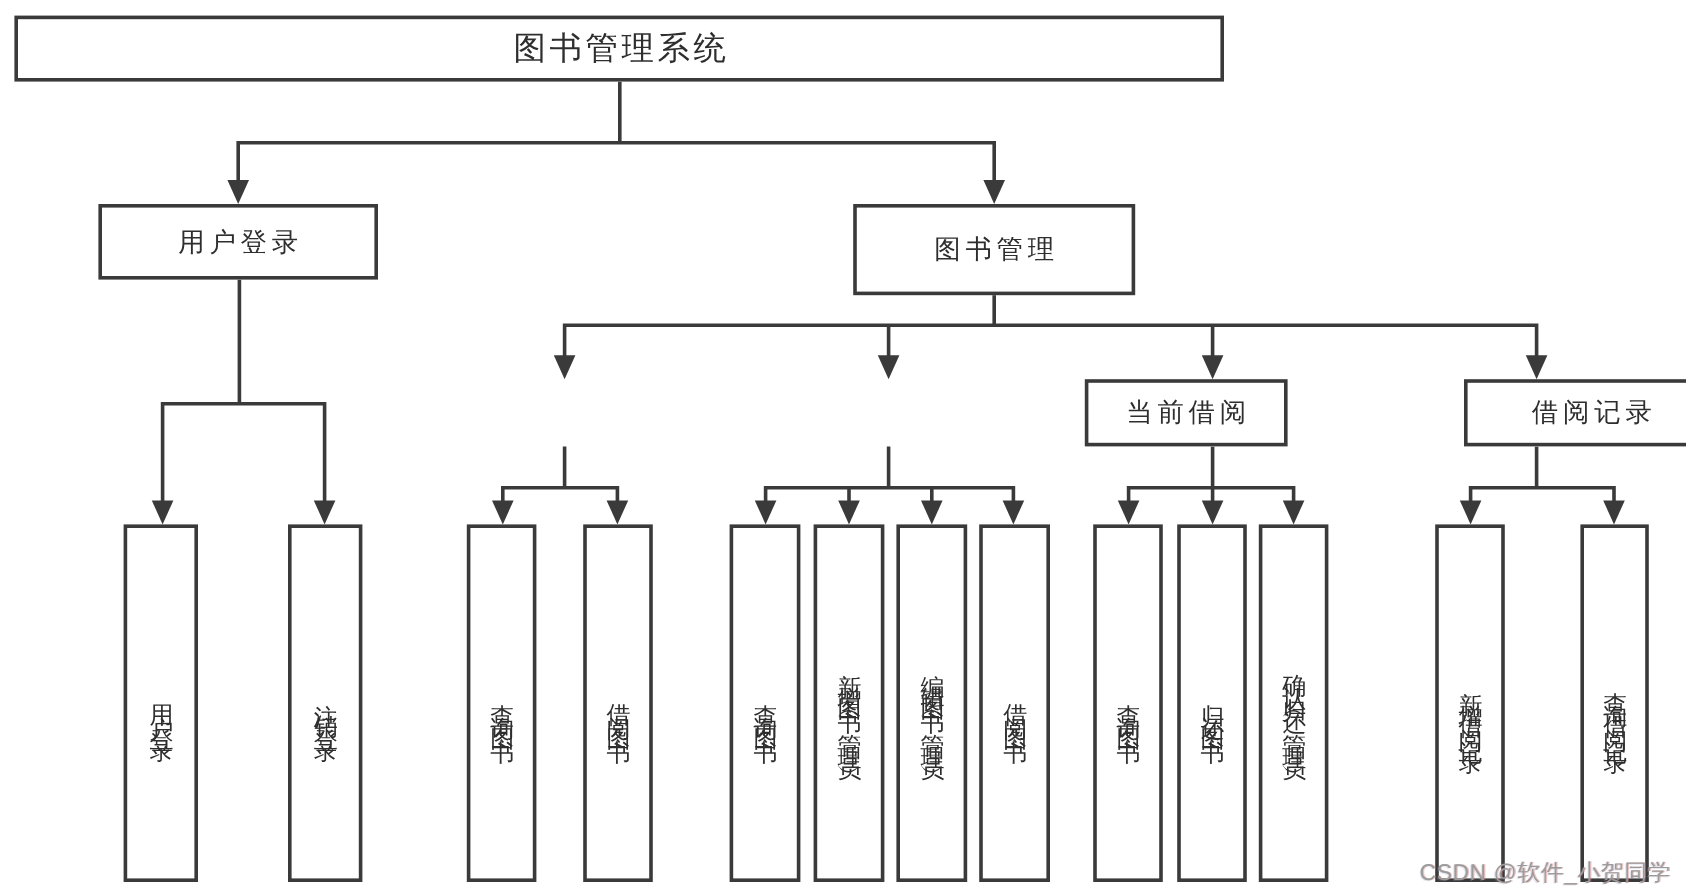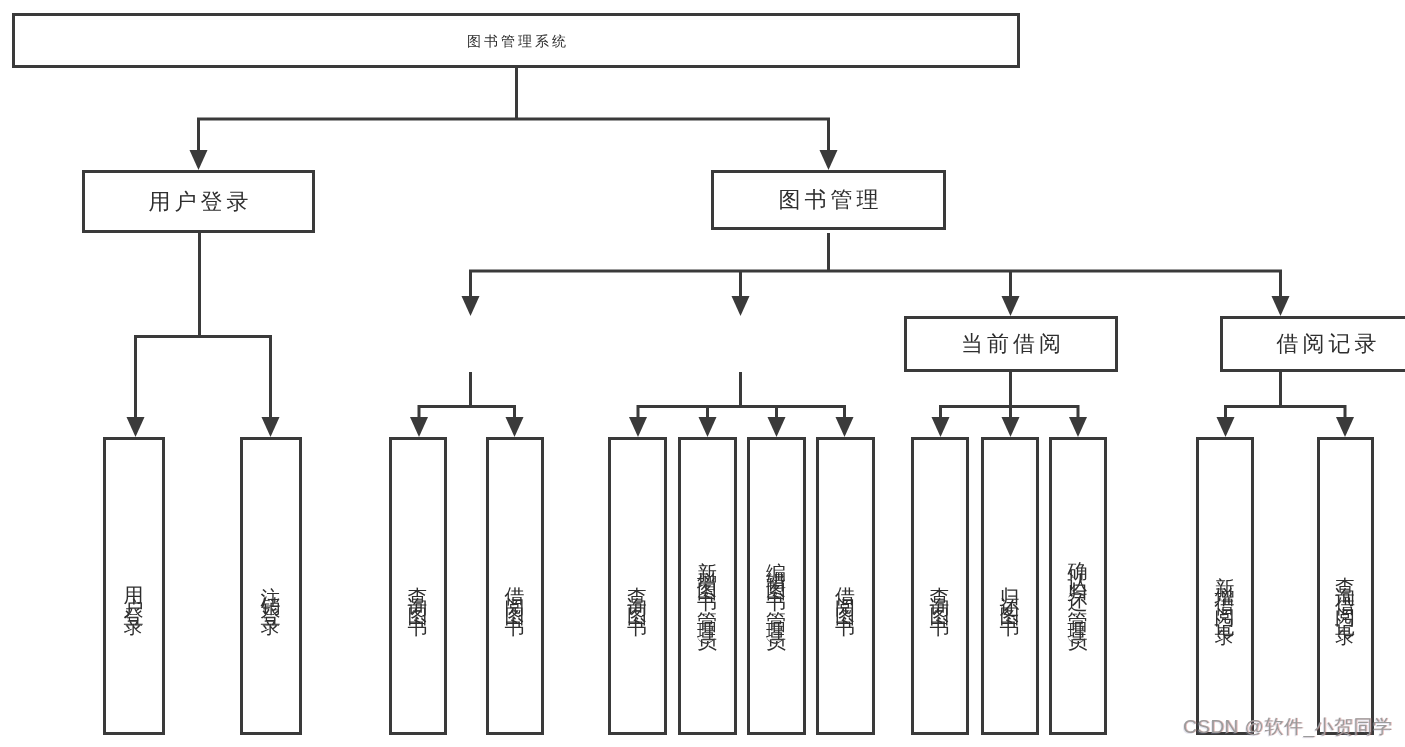--- a/index.html
+++ b/index.html
@@ -22,21 +22,21 @@
     z-index:2;
   }
   .h-label{
     font-size:22px;
     letter-spacing:4px;
     color:#2e2e2e;
     white-space:nowrap;
     line-height:1;
     text-indent:4px; 
   }
-  .root-label{font-size:14px;letter-spacing:3px;}
+  .root-label{font-size:27px;letter-spacing:3px;}
   .v-label{
     writing-mode:vertical-rl;
     text-orientation:mixed;
     font-size:20px;
     letter-spacing:10px;
     line-height:1;
     color:#2e2e2e;
     padding-top:10px; 
   }
   .leaf{top:437px;height:298px;}
@@ -89,25 +89,25 @@
     </g>
   </svg>
 
   <div class="box" style="left:12px;top:13px;width:1008px;height:55px">
     <span class="h-label root-label">图书管理系统</span>
   </div>
 
   <div class="box" style="left:82px;top:170px;width:233px;height:63px">
     <span class="h-label">用户登录</span>
   </div>
-  <div class="box" style="left:711px;top:170px;width:235px;height:60px">
+  <div class="box" style="left:711px;top:170px;width:235px;height:76px">
     <span class="h-label">图书管理</span>
   </div>
 
-  <div class="box" style="left:904px;top:316px;width:214px;height:56px">
+  <div class="box" style="left:904px;top:316px;width:169px;height:56px">
     <span class="h-label">当前借阅</span>
   </div>
   <div class="box" style="left:1220px;top:316px;width:213px;height:56px">
     <span class="h-label">借阅记录</span>
   </div>
 
   <div class="box leaf" style="left:103px;width:62px">
     <span class="v-label">用户登录</span>
   </div>
   <div class="box leaf" style="left:240px;width:62px">

